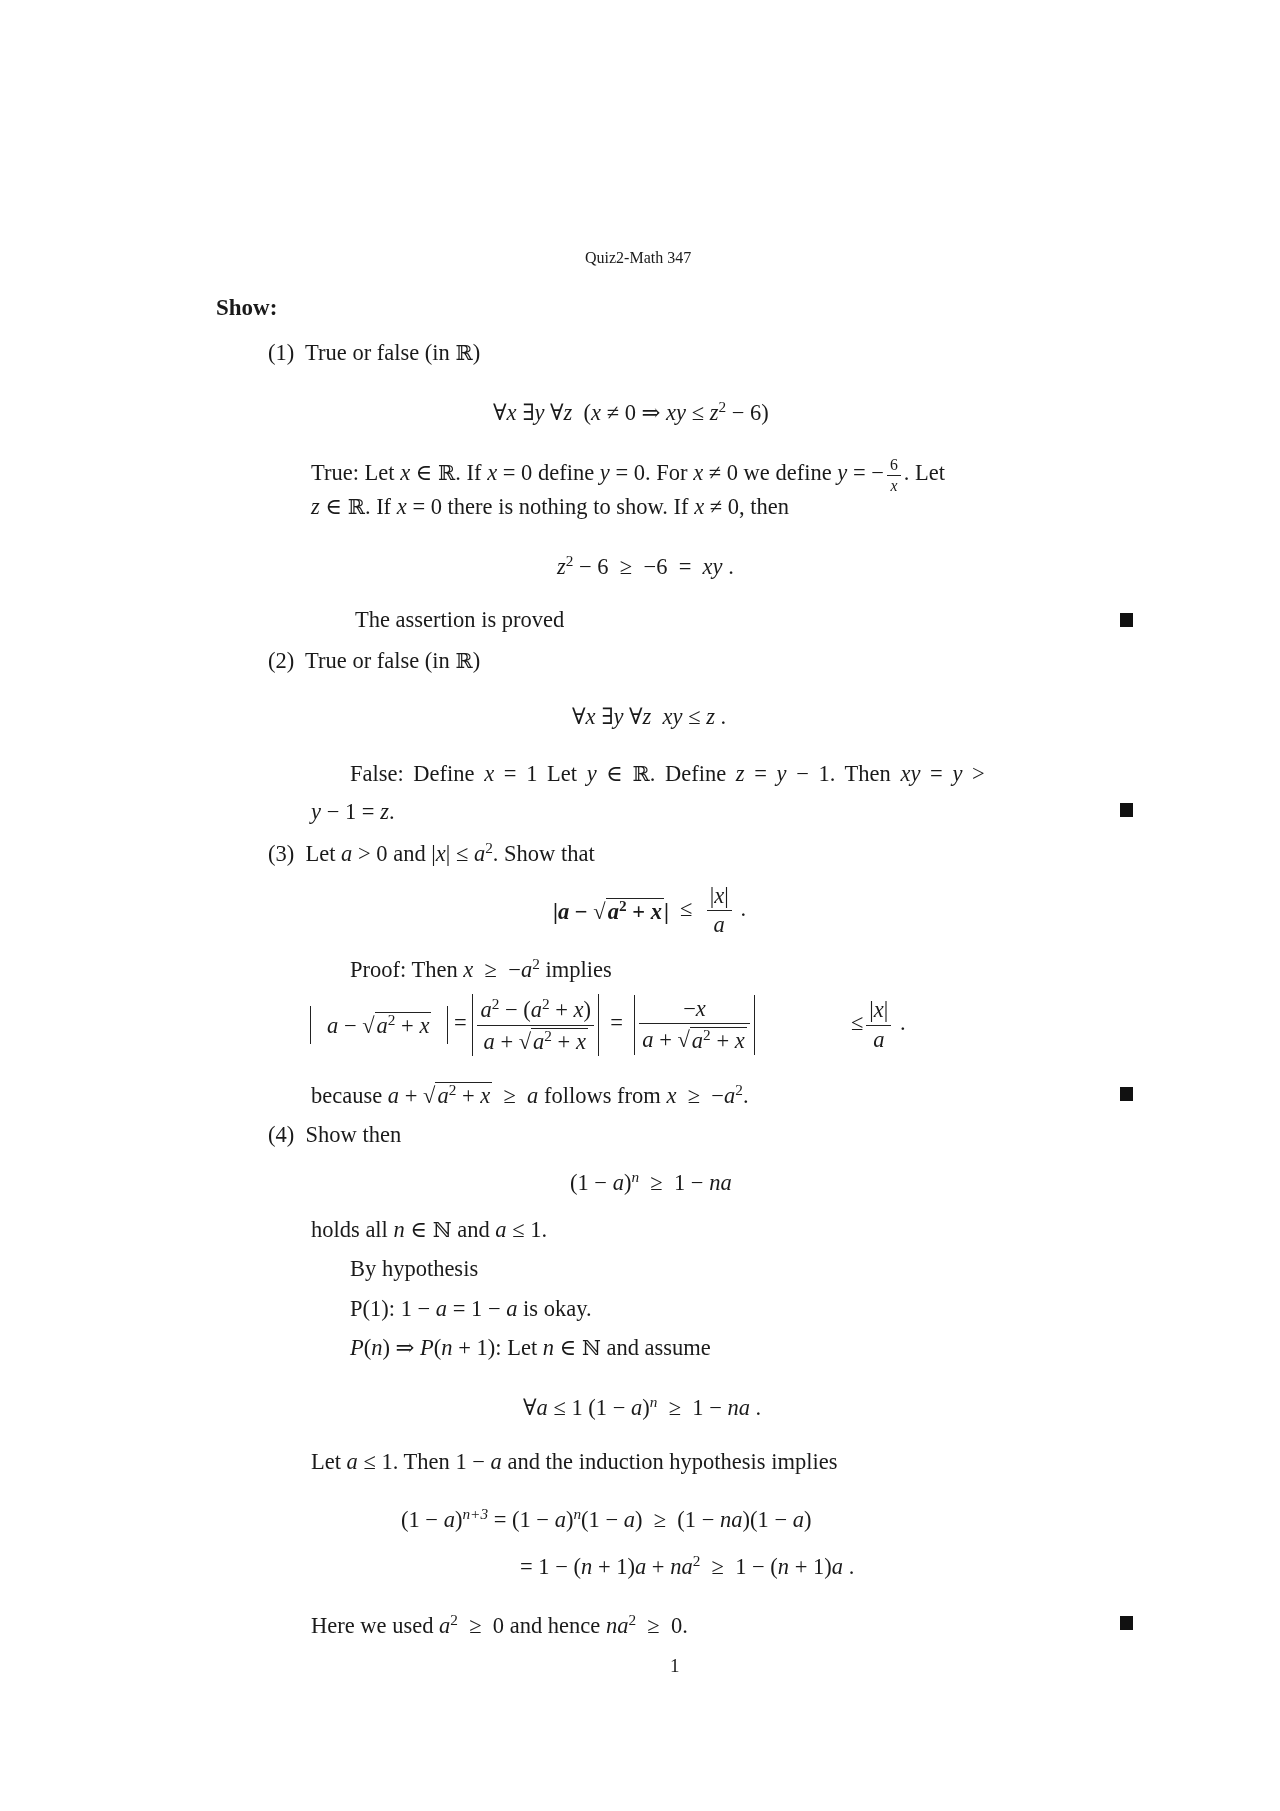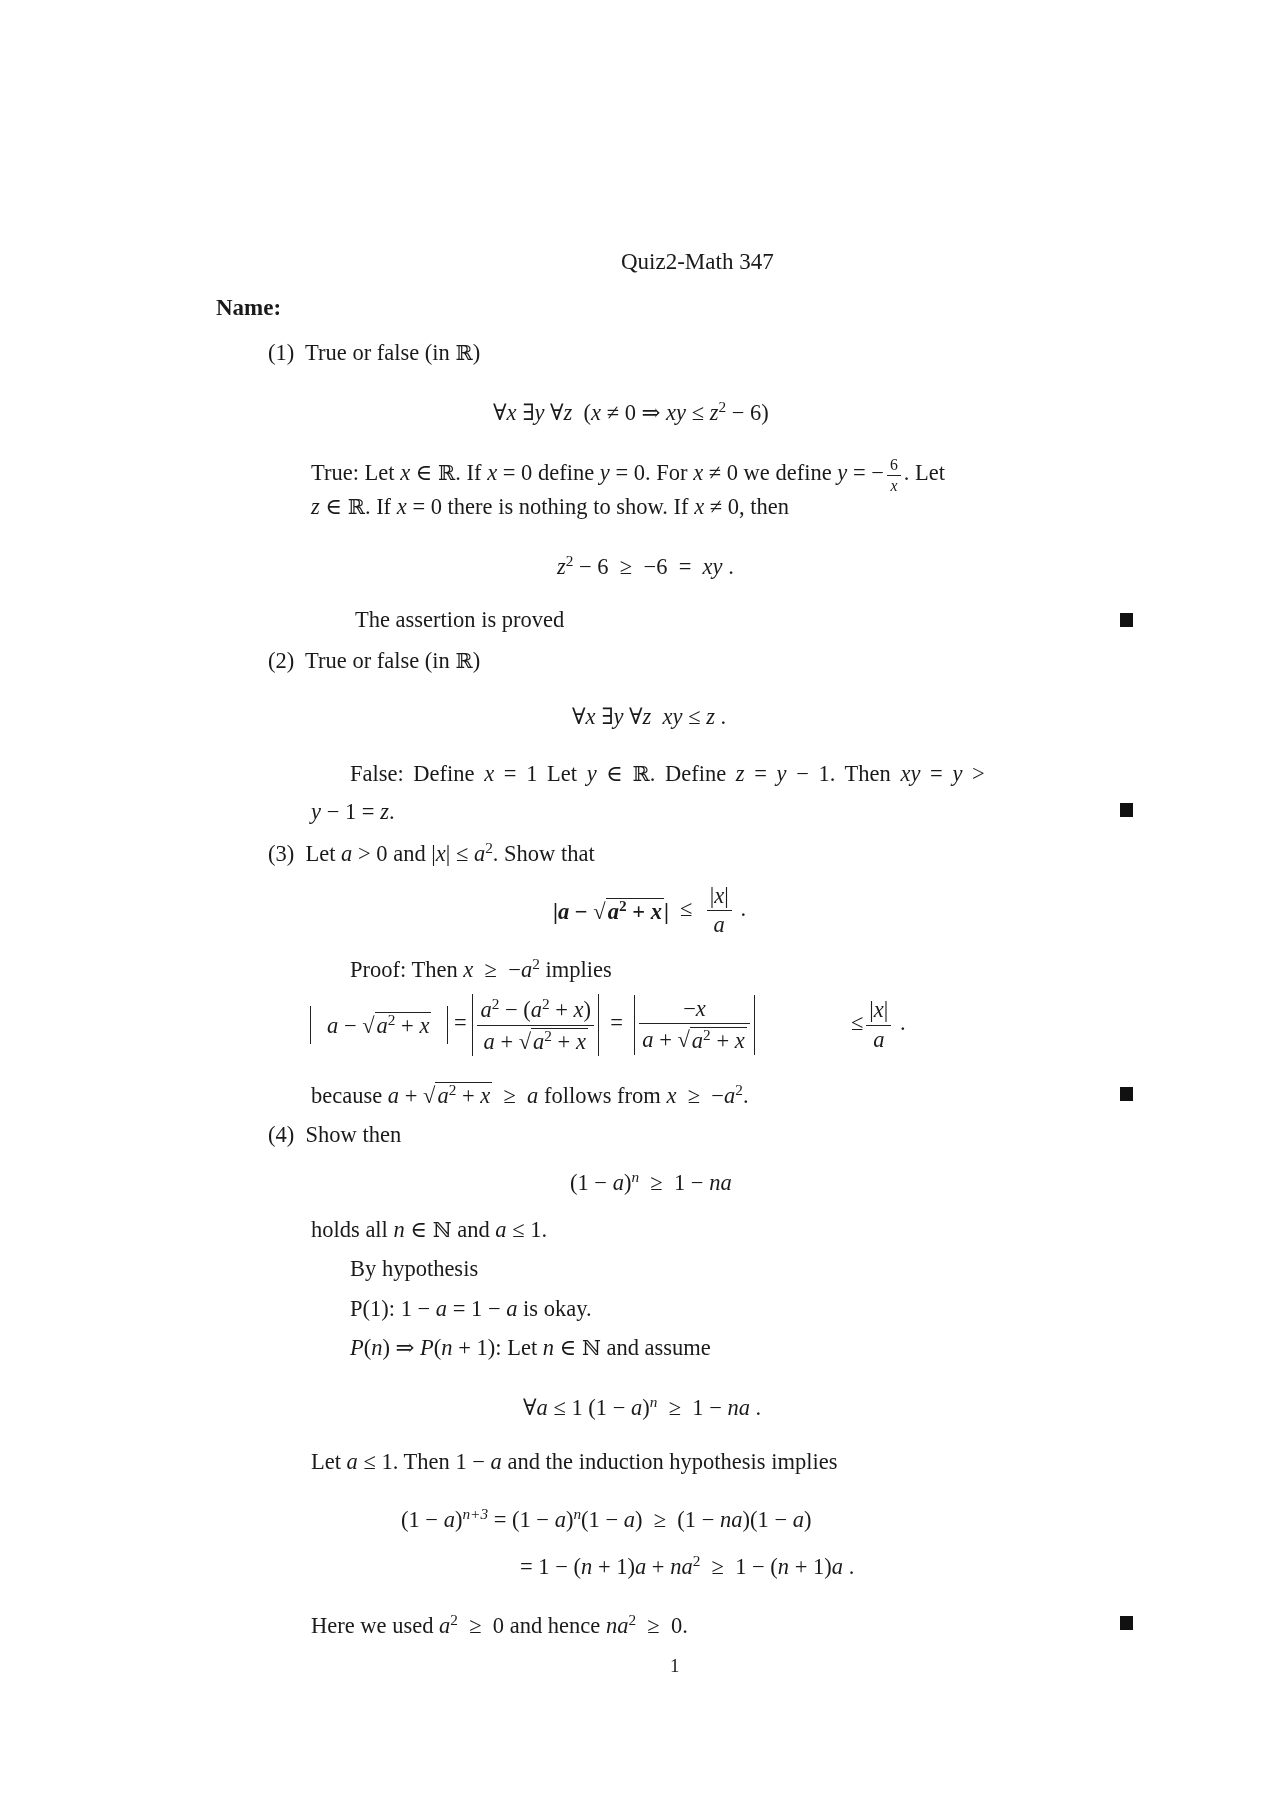--- a/index.html
+++ b/index.html
@@ -15,23 +15,23 @@
   .small-frac { font-size:0.7em; }
   .sqrt { display:inline-block; }
   .sqrt .rad { font-style:normal; }
   .sqrt .body { border-top:1.4px solid #222; padding:0 2px; }
   .abs-big { display:inline-block; vertical-align:middle; border-left:1.4px solid #222; border-right:1.4px solid #222; padding:0 4px; }
   .sup { font-size:0.68em; vertical-align:0.55em; }
 </style>
 </head>
 <body>
 
-<div class="line" style="left:585px; top:250px; font-size:23px;margin-left:36px;">Quiz2-Math 347</div>
+<div class="line" style="left:585px; top:250px; font-size:16px;">Quiz2-Math 347</div>
 
-<div class="line" style="left:216px; top:296px; font-weight:bold; font-size:23px;">Name:</div>
+<div class="line" style="left:216px; top:296px; font-weight:bold; font-size:23px;">Show:</div>
 
 <div>
   <div class="line" style="left:268px; top:342px;">
     <span>(1)</span>&nbsp;
     <span>True or false (in <span class="bb">ℝ</span>)</span>
   </div>
   <div class="line" style="left:493px; top:399px;">
     <span class="m">∀x ∃y ∀z</span>&nbsp;&nbsp;(<span class="m">x</span> ≠ 0 ⇒ <span class="m">xy</span> ≤ <span class="m">z</span><span class="sup">2</span> − 6)
   </div>
   <div class="line" style="left:311px; top:455px;">

